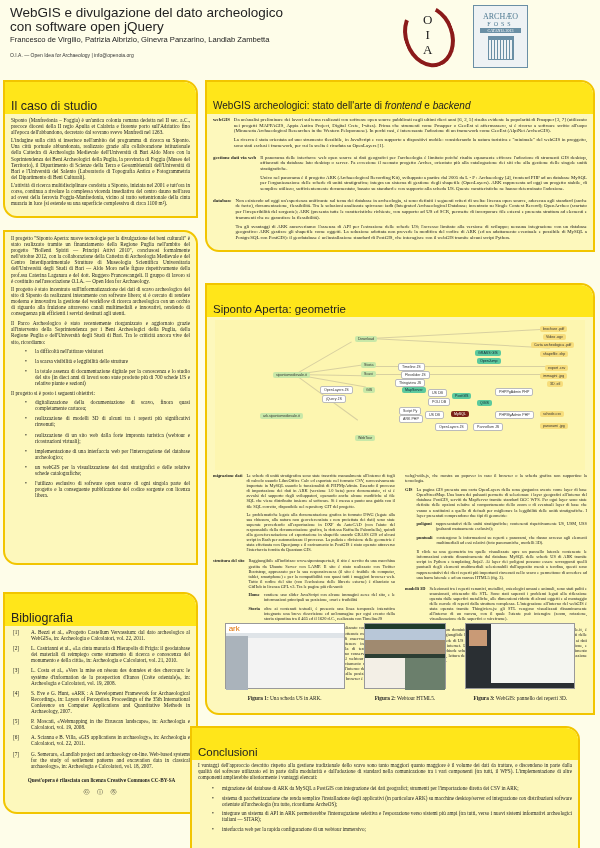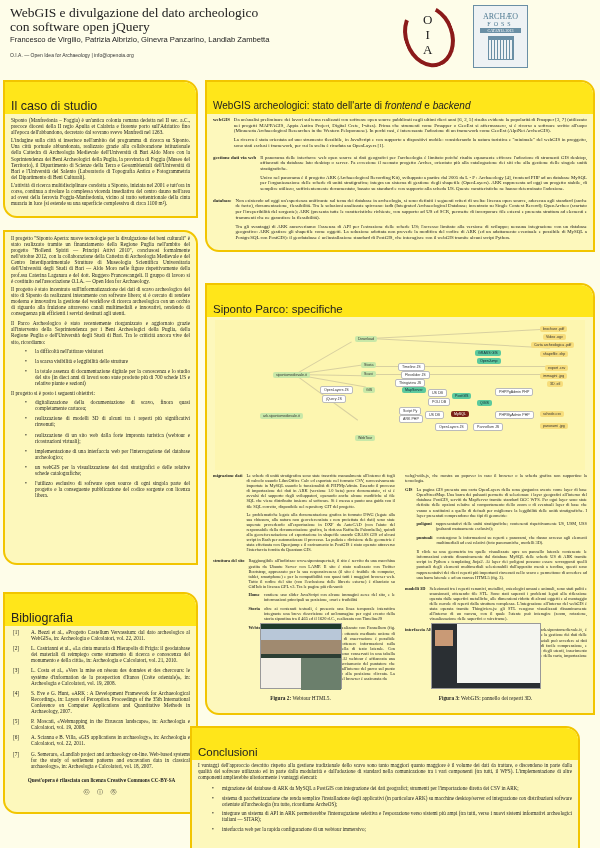--- a/index.html
+++ b/index.html
@@ -1,19 +1,19 @@
 <!DOCTYPE html>
 <html><head>
 <meta charset="utf-8">
 <style>
 *{box-sizing:border-box;margin:0;padding:0}
 html,body{width:600px;height:848px;overflow:hidden;background:#fefde9}
 body{font-family:"Liberation Serif",serif;color:#222;position:relative}
 .hdr{position:absolute;left:10px;top:6px;width:440px}
-.hdr .t{font-family:Liberation Serif, serif;font-size:13.5px;line-height:14px;color:#222}
+.hdr .t{font-family:Liberation Sans, sans-serif;font-size:13.5px;line-height:14px;color:#222}
 .hdr .a{font-family:"Liberation Sans",sans-serif;font-size:7.6px;color:#222;margin-top:1px}
 .hdr .o{font-family:"Liberation Sans",sans-serif;font-size:5px;color:#333;margin-top:8px}
 .oia{position:absolute;left:404px;top:4px;width:50px;height:64px}
 .oia .ring{position:absolute;left:0;top:0;width:50px;height:64px;border:4px solid #8b1a1a;border-radius:50%;border-left-color:#8b1a1a;border-top-color:transparent;border-bottom-color:#8b1a1a;transform:rotate(-20deg)}
 .oia .ltr{position:absolute;left:19px;top:8px;font-family:"Liberation Serif",serif;font-size:13px;line-height:15px;text-align:center;color:#222}
 .afo{position:absolute;left:473px;top:5px;width:55px;height:63px;border:1px solid #6a8fa5;background:#eef2f4;text-align:center;color:#4f7a92;font-family:"Liberation Serif",serif}
 .afo .a1{font-size:8px;margin-top:6px}
 .afo .a2{font-size:6px;letter-spacing:3px}
 .afo .a3{font-size:4px;background:#6a8fa5;color:#fff;margin:1px 6px}
 .afo .col{margin:3px auto 0;width:26px;height:24px;border:1px solid #6a8fa5;border-top:4px solid #6a8fa5;background:repeating-linear-gradient(90deg,#eef2f4 0 2px,#6a8fa5 2px 3px)}
@@ -158,21 +158,21 @@
         <span class="k">database</span>
         <div>
           <p>Non esistendo ad oggi un'esperienza unificante sul tema dei database in archeologia, si sono definiti i seguenti criteri di scelta: licenza open source, aderenza agli standard (anche de facto), documentazione, flessibilità. Tra le soluzioni analizzate spiccano: iadb (Integrated Archaeological Database; incentrato su Single Context Record); OpenArcheo (scartato per l'irreperibilità del sorgente); ARK (presenta tutte le caratteristiche richieste, con supporto ad US ed SCR, permette di incorporare file esterni e presenta struttura ad elementi e frammenti che ne garantisce la flessibilità).</p>
           <p style="margin-top:3px">Tra gli svantaggi di ARK annoveriamo: l'assenza di API per l'estrazione delle schede US; l'accesso limitato alla versione di sviluppo; nessuna integrazione con un database geografico: ARK gestisce gli shapefile come oggetti. La soluzione adottata non prevede la modifica del codice di ARK (ed un adattamento eventuale e possibile di MySQL a PostgreSQL con PostGIS): il geodatabase è un'installazione standard di PostGIS, che interagisce con il webGIS tramite alcuni script Python.</p>
         </div>
       </div>
   </div>
 </div>
 
 <div class="box" style="left:205px;top:283px;width:390px;height:432px">
-  <div class="h" style="font-size:11.5px;height:16px;line-height:16px">Siponto Parco: specifiche</div>
+  <div class="h" style="font-size:11.5px;height:16px;line-height:16px">Siponto Aperta: geometrie</div>
   <div class="diag">
     <div class="line" style="left:80px;top:54px;width:65px;transform:rotate(-30deg)"></div>
     <div class="line" style="left:80px;top:54px;width:68px;transform:rotate(-8deg)"></div>
     <div class="line" style="left:80px;top:54px;width:68px;transform:rotate(1deg)"></div>
     <div class="line" style="left:80px;top:54px;width:72px;transform:rotate(10deg)"></div>
     <div class="line" style="left:80px;top:54px;width:78px;transform:rotate(36deg)"></div>
     <div class="line" style="left:160px;top:46px;width:180px"></div>
     <div class="line" style="left:160px;top:54px;width:180px"></div>
     <div class="line" style="left:155px;top:18px;width:180px;transform:rotate(-3deg)"></div>
     <div class="line" style="left:155px;top:18px;width:180px;transform:rotate(3deg)"></div>
@@ -263,20 +263,27 @@
           <p>Selezionati tra i reperti ceramici, metallici, osteologici umani e animali, sono stati puliti e scansionati, ottenendo file STL. Sono stati superati i problemi legati alla riflessione operata dalle superfici metalliche, alle dimensioni ridotte di alcuni oggetti e al montaggio delle nuvole di reperti dalla struttura complessa. L'integrazione all'interno del webGIS è stata operata tramite Thingiview.js: gli STL vengono visualizzati dinamicamente all'interno di un canvas, con il quale l'utente può interagire (zoom, rotazione, visualizzazione delle superfici o wireframe).</p>
         </div>
       <div class="dl">
           <span class="k">interfaccia ARK</span>
           <p>In un dominio di secondo livello del progetto, http://ark.sipontomedievale.it, è raggiungibile l'interfaccia di accesso ad ARK che consente la gestione dei dati delle schede di US (fig. 1): chiunque sia in possesso di credenziali può accedere ai dati via internet. L'interfaccia, seppure in lingua inglese, è di facile comprensione, e racchiude schede con funzioni specifiche per la gestione degli utenti, inserimento dati, lettura delle schede, ricerca avanzata, visualizzazione della carta, importazione dati.</p>
         </div>
     </div>
   </div>
   <div class="figs" style="position:absolute;left:0;right:0;top:338px">
     <div class="fig">
+      <div class="im" style="width:120px;height:66px;background:linear-gradient(#fff 0 9px,#dfe4e8 9px 14px,#f3f3f3 14px);position:relative">
+        <div style="position:absolute;left:0;top:12px;width:22px;height:54px;background:#aab3bb"></div>
+        <div style="position:absolute;left:3px;top:0;font-size:8px;color:#e07000;font-family:'Liberation Sans',sans-serif">ark</div>
+      </div>
+      <b>Figura 1:</b> <span>Una scheda US in ARK.</span>
+    </div>
+    <div class="fig">
       <div class="im" style="width:82px;height:66px;background:linear-gradient(#1e3b2c 0 5px,#b8c7d8 5px 16px,#a08a70 16px 30px,#2c3e33 30px 34px,#f3efe6 34px);position:relative">
         <div style="position:absolute;right:0;top:34px;width:40px;height:32px;background:#6b7f6c"></div>
       </div>
       <b>Figura 2:</b> <span>Webtour HTML5.</span>
     </div>
     <div class="fig">
       <div class="im" style="width:110px;height:66px;background:linear-gradient(90deg,#2a2f33 0 25px,#f4f5f0 25px);position:relative">
         <div style="position:absolute;left:3px;top:6px;width:18px;height:16px;background:#c99a76"></div>
         <div style="position:absolute;left:25px;bottom:0;right:0;height:5px;background:#2a2f33"></div>
       </div>

